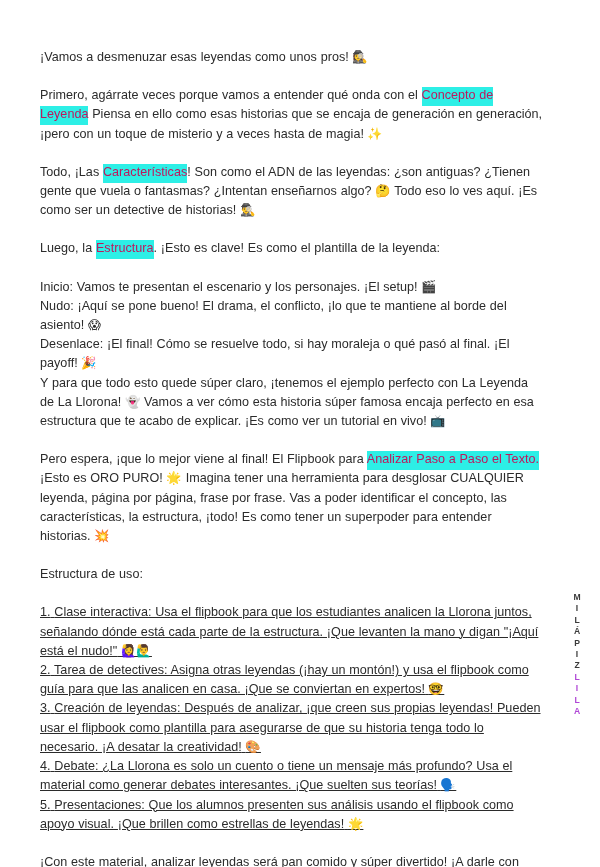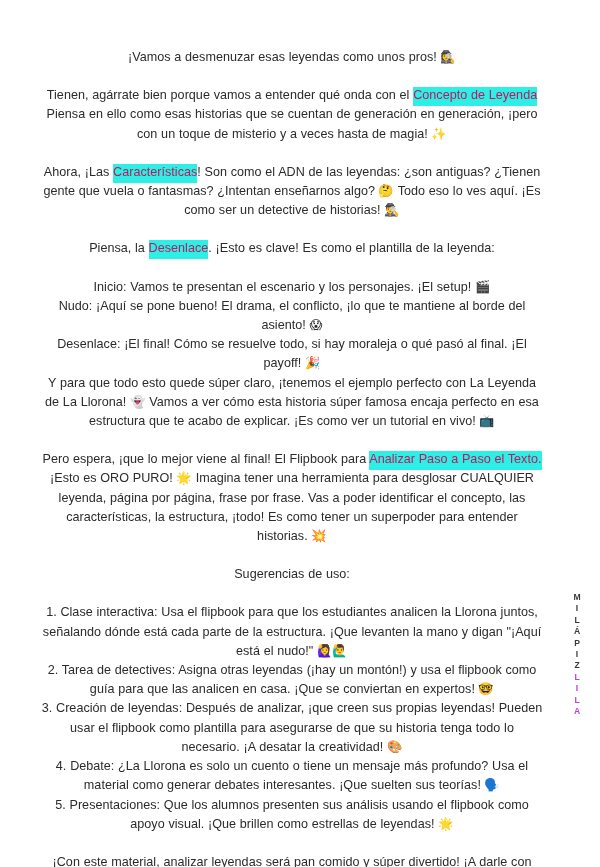--- a/index.html
+++ b/index.html
@@ -26,25 +26,26 @@
     left: 40px;
     top: 48px;
     width: 512px;
   }
   .para {
     font-size: 12.6px;
     line-height: 19.2px;
     letter-spacing: 0.02px;
     margin: 0 8px 19px 0;
     color: #2b2b2b;
-    text-align: center;
+    text-align: left;
     word-spacing: 0.2px;
   }
   .para.list {
     margin-bottom: 19px;
+    text-decoration: underline;
   }
   .hl {
     background: #2defe6;
     color: #be185d;
     padding: 1px 0 4px 0;
     box-decoration-break: clone;
     -webkit-box-decoration-break: clone;
   }
   .emoji {
     font-family: "DejaVu Sans", sans-serif;
@@ -78,48 +79,48 @@
 <div id="page">
 
   <div id="doc-body">
 
     <p class="para">
       <span>¡Vamos a desmenuzar esas leyendas como unos pros!</span>
       <span class="emoji">🕵️‍♀️</span>
     </p>
 
     <p class="para">
-      <span>Tienen, agárrate bien porque vamos a entender qué onda con el </span><span class="hl">Concepto de Leyenda</span><span> Piensa en ello como esas historias que se cuentan de generación en generación, ¡pero con un toque de misterio y a veces hasta de magia!</span>
+      <span>Primero, agárrate veces porque vamos a entender qué onda con el </span><span class="hl">Concepto de Leyenda</span><span> Piensa en ello como esas historias que se encaja de generación en generación, ¡pero con un toque de misterio y a veces hasta de magia!</span>
       <span class="emoji">✨</span>
     </p>
 
     <p class="para">
-      <span>Ahora, ¡Las </span><span class="hl">Características</span><span>! Son como el ADN de las leyendas: ¿son antiguas? ¿Tienen gente que vuela o fantasmas? ¿Intentan enseñarnos algo? </span><span class="emoji">🤔</span><span> Todo eso lo ves aquí. ¡Es como ser un detective de historias! </span><span class="emoji">🕵️‍♂️</span>
+      <span>Todo, ¡Las </span><span class="hl">Características</span><span>! Son como el ADN de las leyendas: ¿son antiguas? ¿Tienen gente que vuela o fantasmas? ¿Intentan enseñarnos algo? </span><span class="emoji">🤔</span><span> Todo eso lo ves aquí. ¡Es como ser un detective de historias! </span><span class="emoji">🕵️‍♂️</span>
     </p>
 
     <p class="para">
-      <span>Piensa, la </span><span class="hl">Desenlace</span><span>. ¡Esto es clave! Es como el plantilla de la leyenda:</span>
+      <span>Luego, la </span><span class="hl">Estructura</span><span>. ¡Esto es clave! Es como el plantilla de la leyenda:</span>
     </p>
 
     <p class="para">
       <span></span><span>Inicio: Vamos te presentan el escenario y los personajes. ¡El setup!</span>
       <span class="emoji">🎬</span><br>
       <span>Nudo: ¡Aquí se pone bueno! El drama, el conflicto, ¡lo que te mantiene al borde del asiento!</span>
       <span class="emoji">😱</span><br>
       <span>Desenlace: ¡El final! Cómo se resuelve todo, si hay moraleja o qué pasó al final. ¡El payoff!</span>
       <span class="emoji">🎉</span><br>
       <span>Y para que todo esto quede súper claro, ¡tenemos el ejemplo perfecto con La Leyenda de La Llorona! </span><span class="emoji">👻</span><span> Vamos a ver cómo esta historia súper famosa encaja perfecto en esa estructura que te acabo de explicar. ¡Es como ver un tutorial en vivo! </span><span class="emoji">📺</span>
     </p>
 
     <p class="para">
       <span>Pero espera, ¡que lo mejor viene al final! El Flipbook para </span><span class="hl">Analizar Paso a Paso el Texto.</span><span> ¡Esto es ORO PURO! </span><span class="emoji">🌟</span><span> Imagina tener una herramienta para desglosar CUALQUIER leyenda, página por página, frase por frase. Vas a poder identificar el concepto, las características, la estructura, ¡todo! Es como tener un superpoder para entender historias. </span><span class="emoji">💥</span>
     </p>
 
     <p class="para">
-      <span>Sugerencias de uso:</span>
+      <span>Estructura de uso:</span>
     </p>
 
     <p class="para list">
       <span>1.</span>
       <span>Clase interactiva: Usa el flipbook para que los estudiantes analicen la Llorona juntos, señalando dónde está cada parte de la estructura. ¡Que levanten la mano y digan "¡Aquí está el nudo!"</span>
       <span class="emoji">🙋‍♀️🙋‍♂️</span><br>
       <span>2.</span>
       <span>Tarea de detectives: Asigna otras leyendas (¡hay un montón!) y usa el flipbook como guía para que las analicen en casa. ¡Que se conviertan en expertos!</span>
       <span class="emoji">🤓</span><br>
       <span>3.</span>

